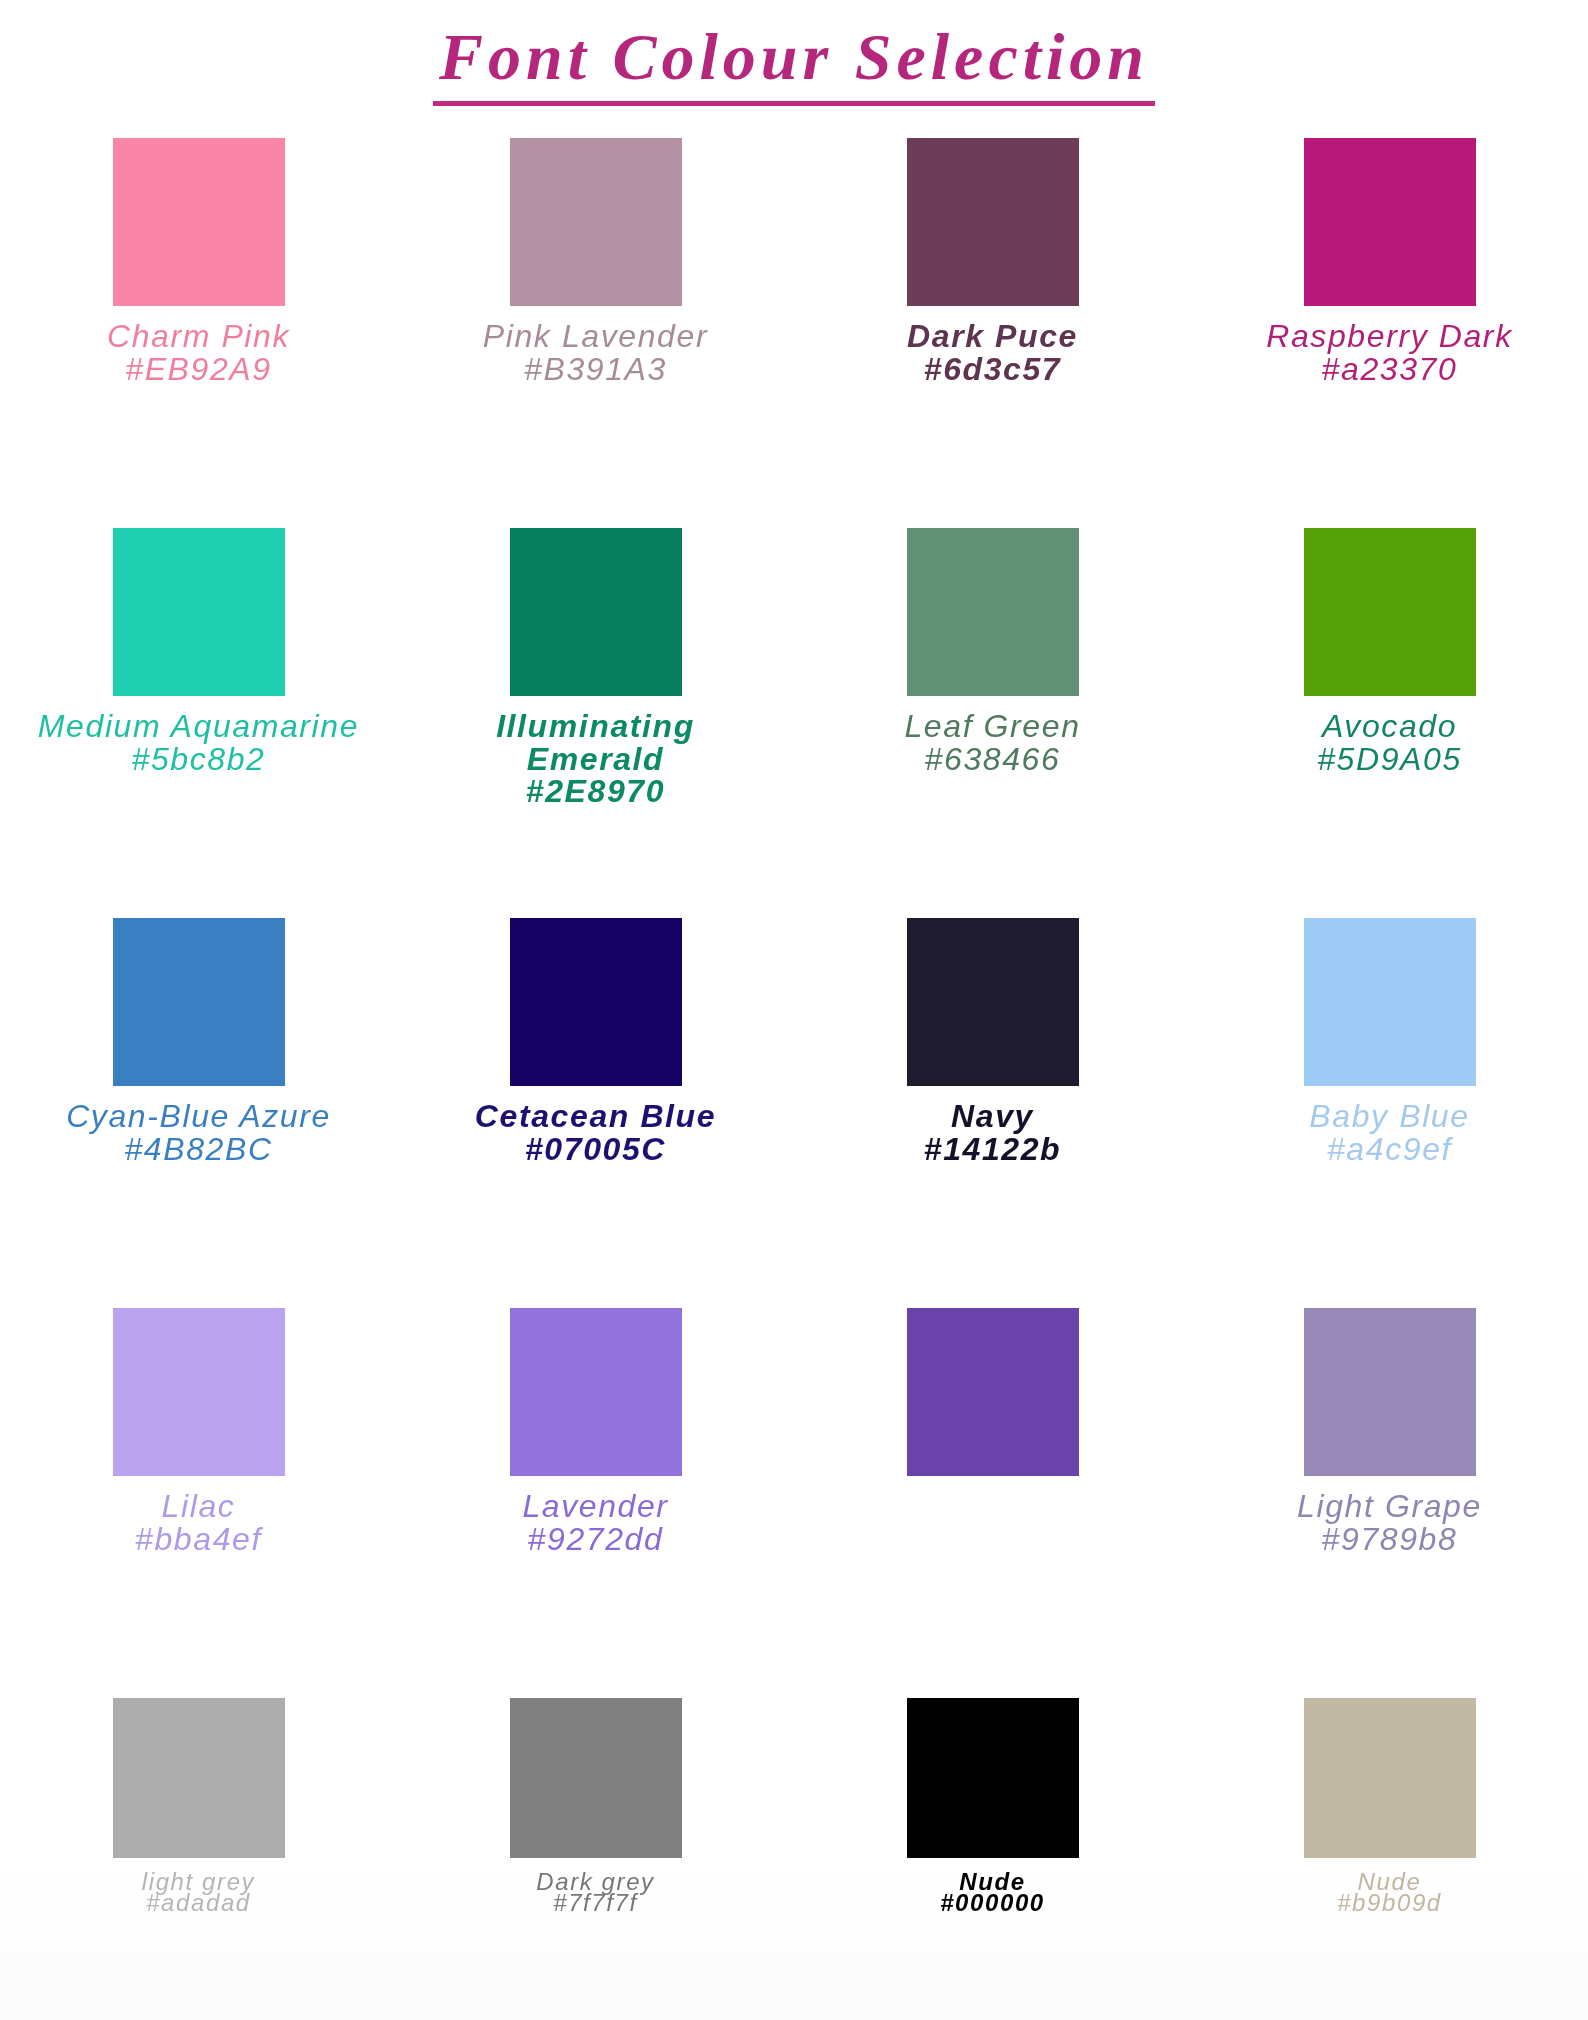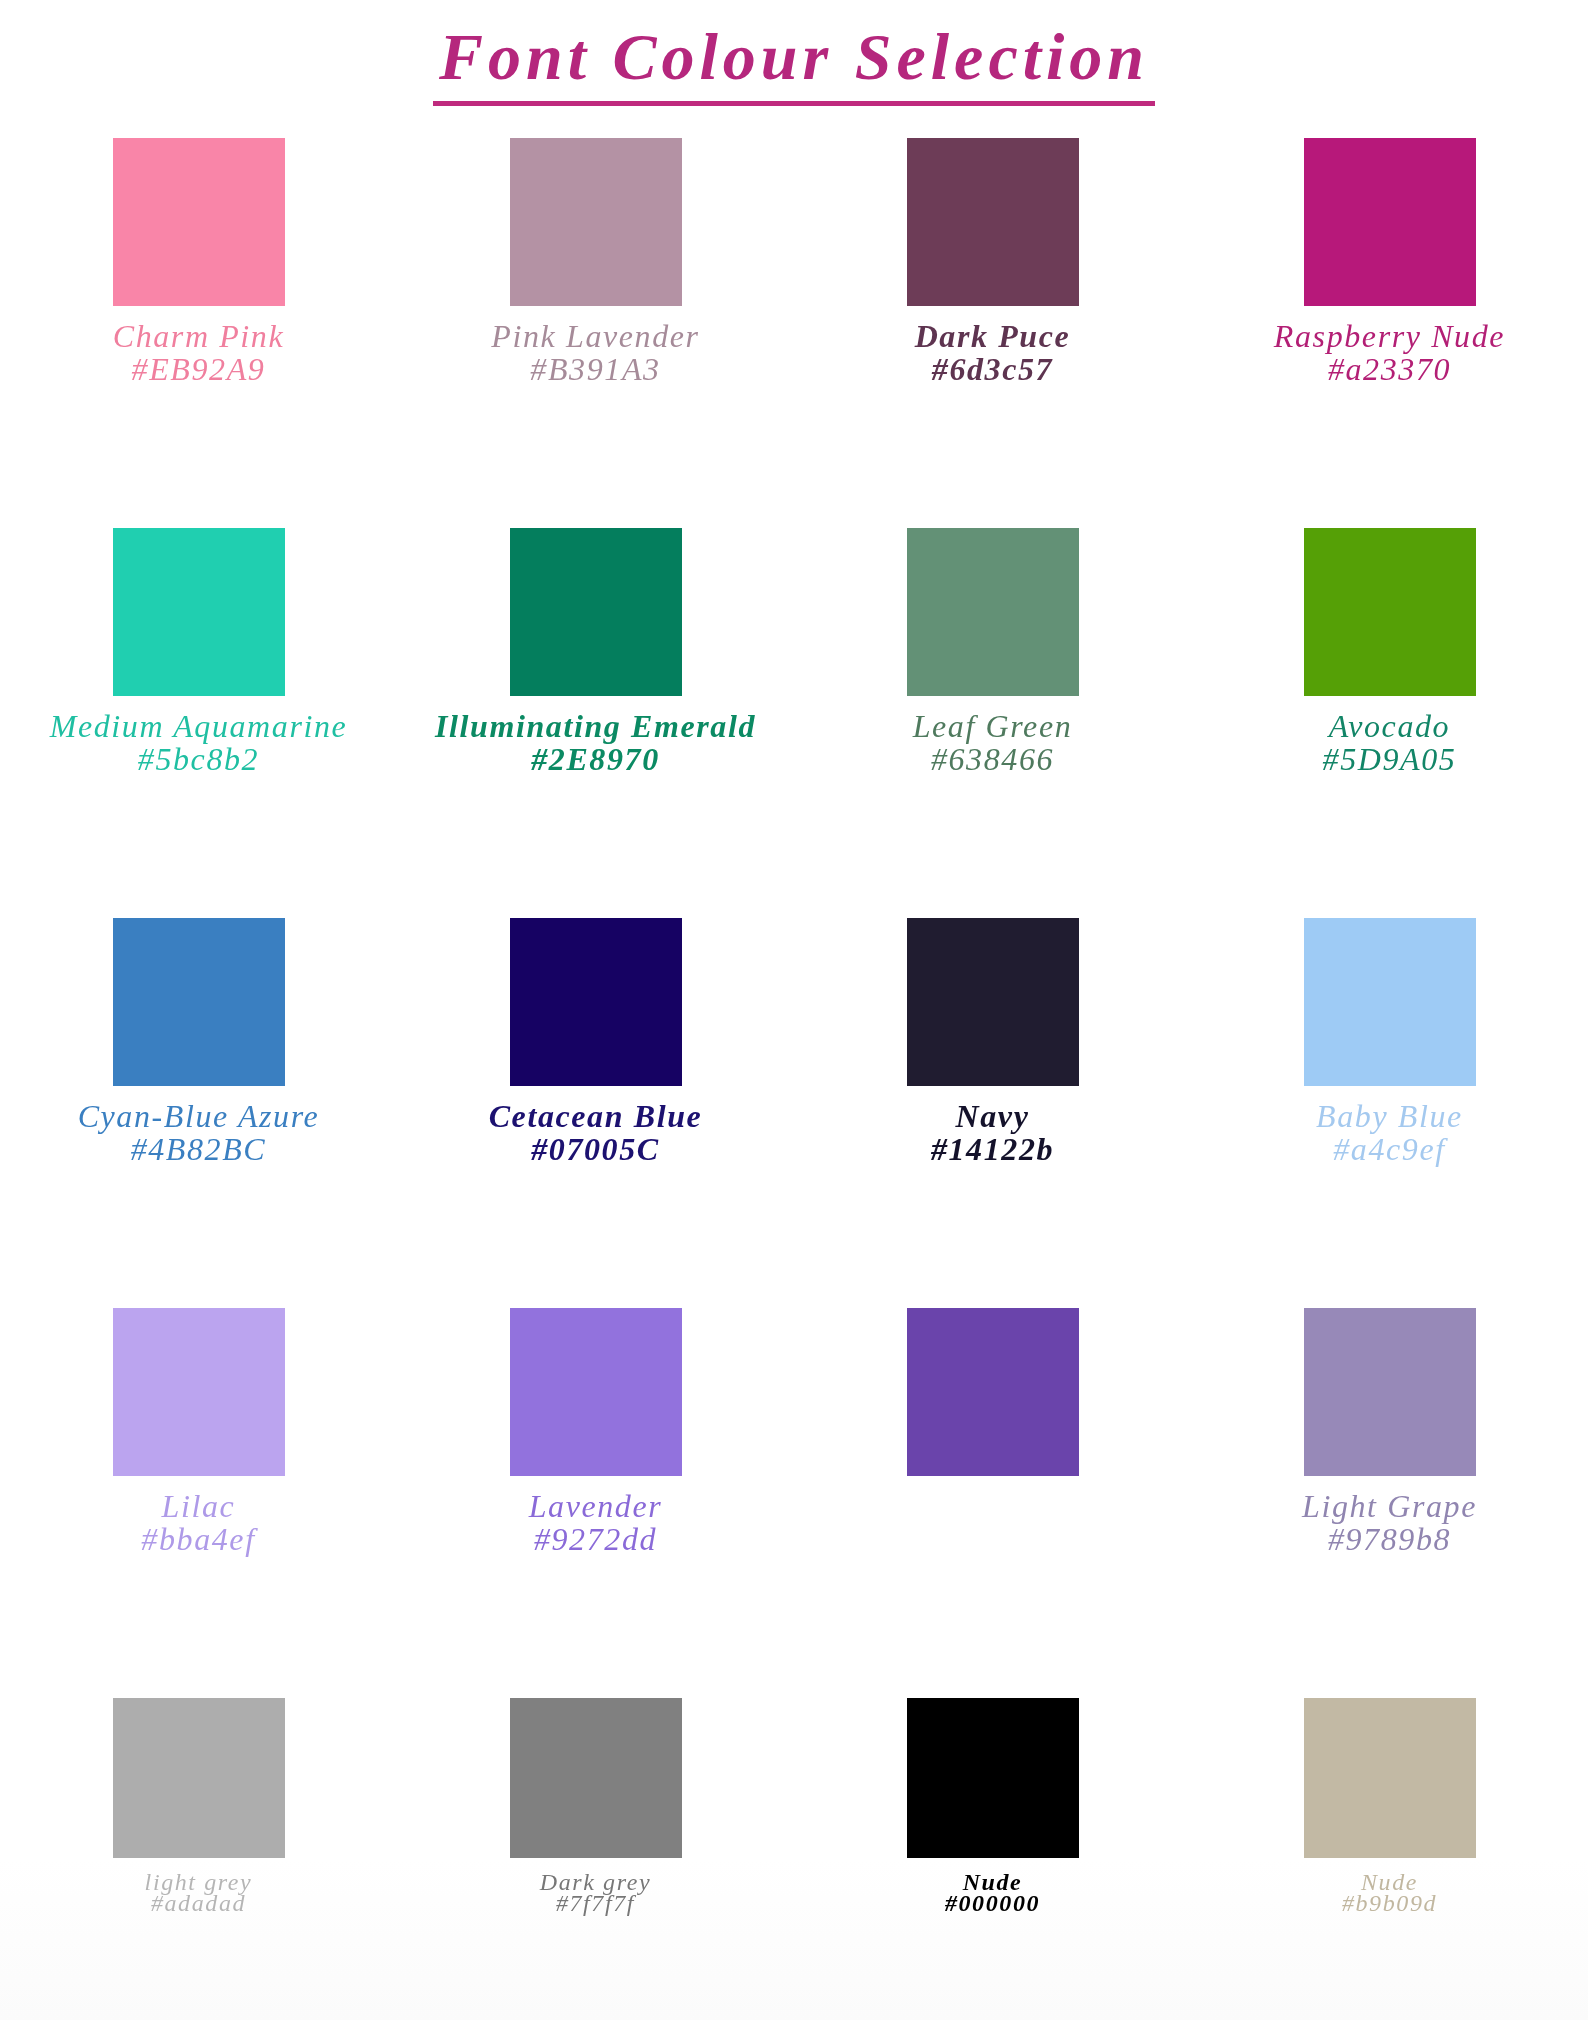--- a/index.html
+++ b/index.html
@@ -65,21 +65,21 @@
   .swatch {
     width: 172px;
     height: 168px;
     margin: 0 auto;
     display: block;
   }
   .caption {
     margin-top: 14px;
     width: 340px;
     text-align: center;
-    font-family: Liberation Serif, serif;
+    font-family: Liberation Sans, sans-serif;
     font-style: italic;
     font-size: 32px;
     line-height: 1.02;
     letter-spacing: 1.6px;
     word-wrap: break-word;
   }
   .caption .name {
     display: block;
   }
   .caption .hex {
@@ -124,21 +124,21 @@
       <div class="cell">
         <div class="swatch" style="background: rgb(109, 60, 87);"></div>
         <div class="caption bold" style="color: rgb(94, 52, 80);">
           <span class="name">Dark Puce</span>
           <span class="hex">#6d3c57</span>
         </div>
       </div>
       <div class="cell">
         <div class="swatch" style="background: rgb(183, 24, 122);"></div>
         <div class="caption" style="color: rgb(179, 31, 117);">
-          <span class="name">Raspberry Nude</span>
+          <span class="name">Raspberry Dark</span>
           <span class="hex">#a23370</span>
         </div>
       </div>
       <div class="cell">
         <div class="swatch" style="background: rgb(32, 207, 176);"></div>
         <div class="caption" style="color: rgb(31, 191, 162);">
           <span class="name">Medium Aquamarine</span>
           <span class="hex">#5bc8b2</span>
         </div>
       </div>

